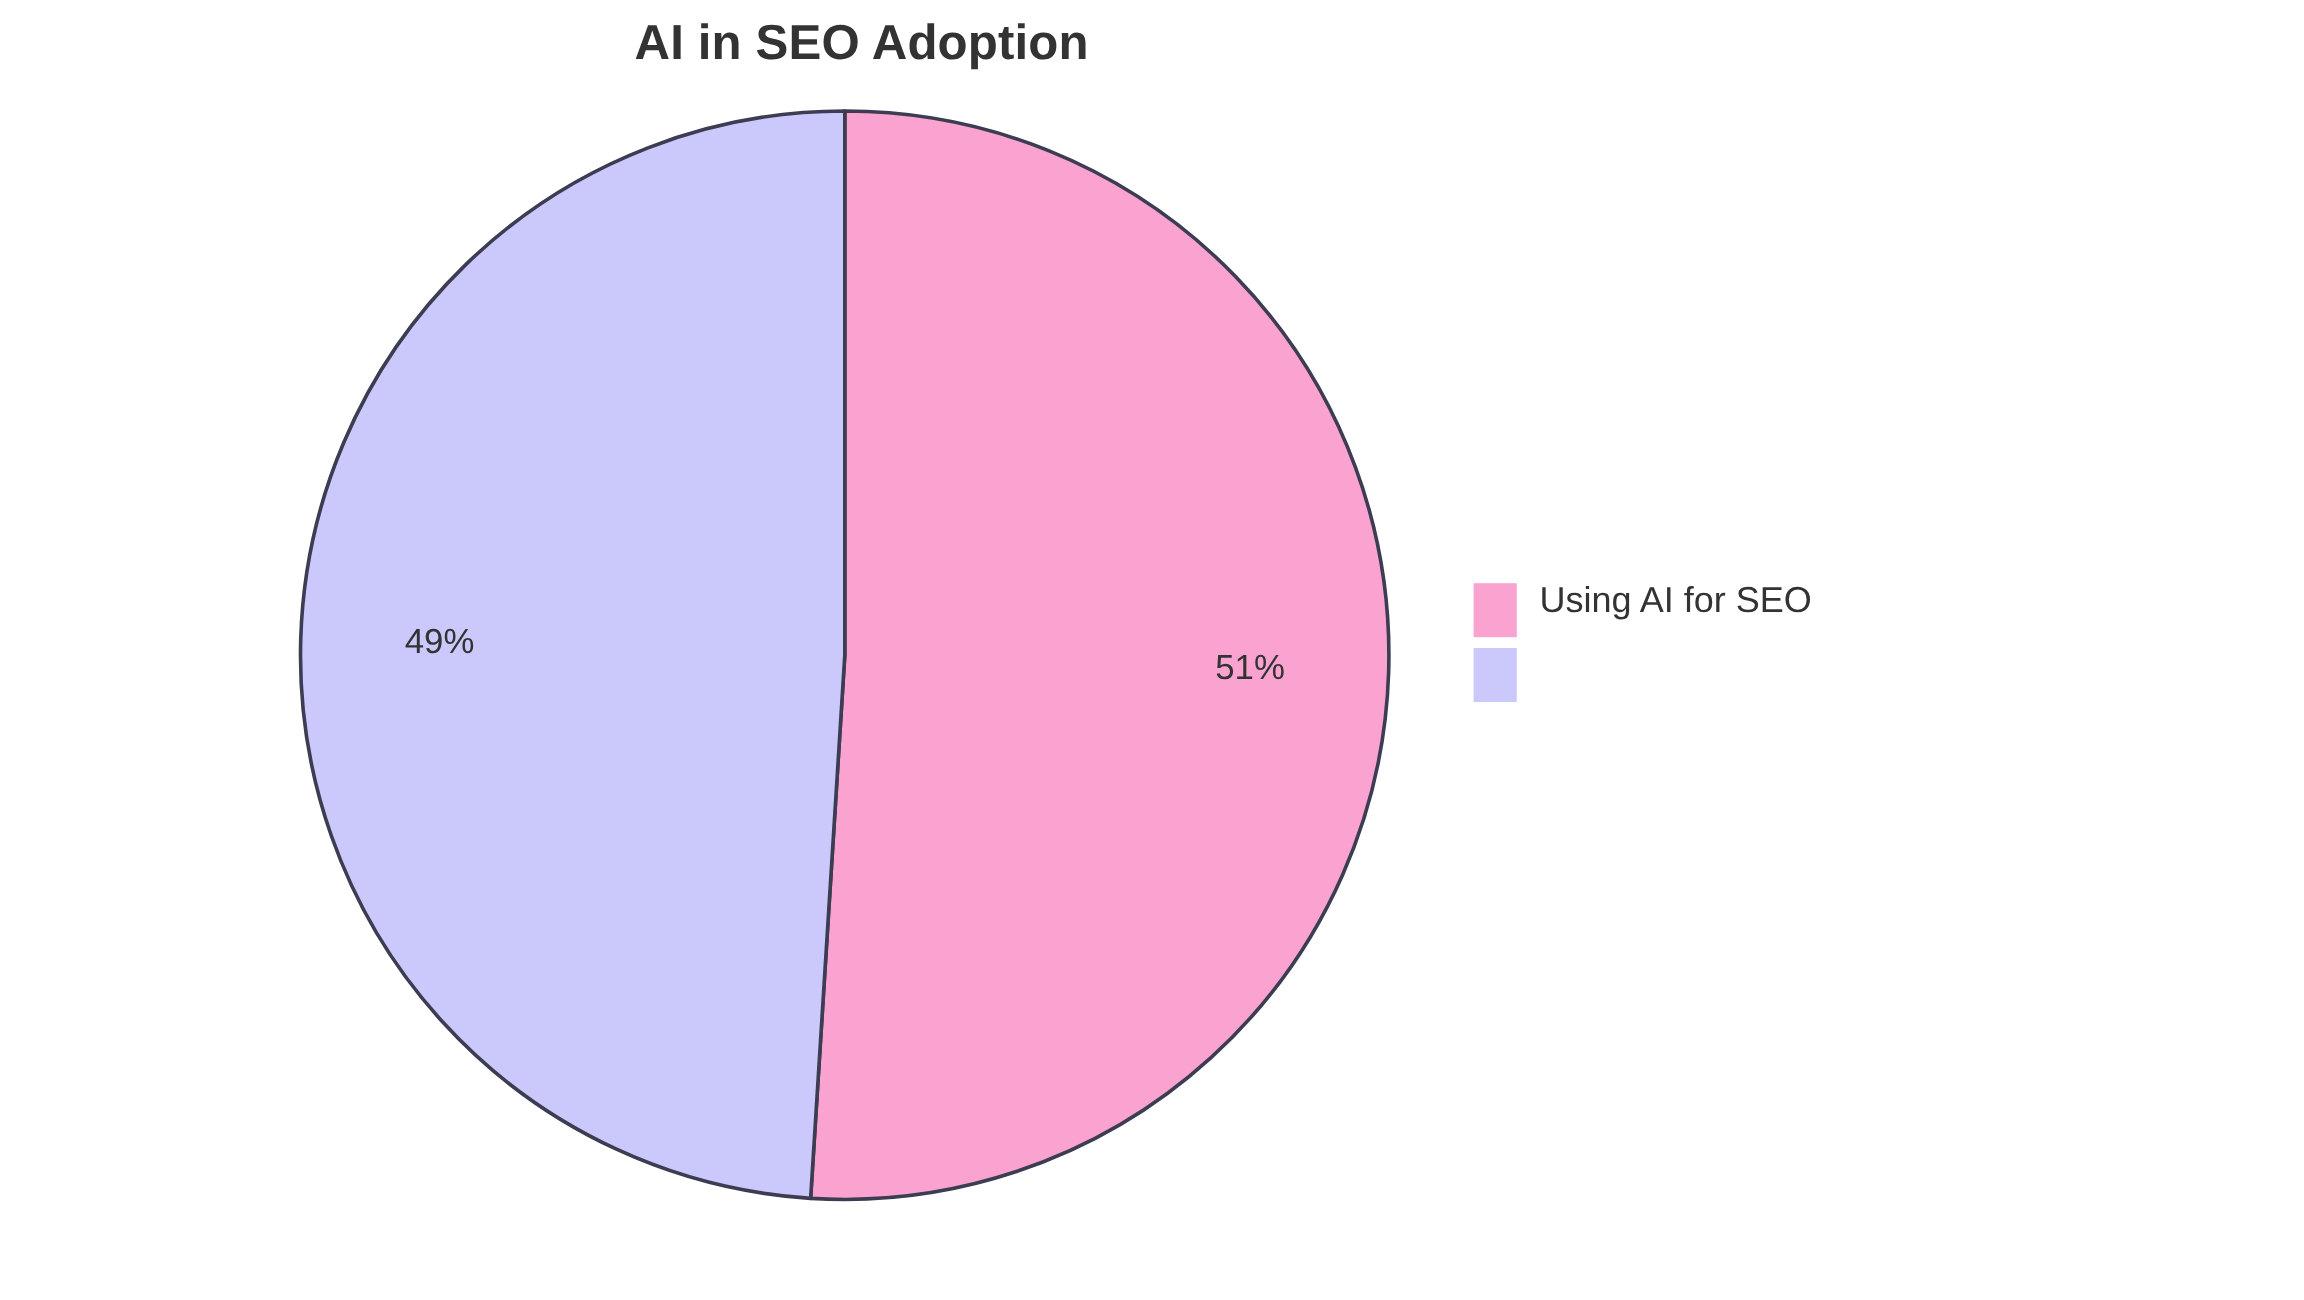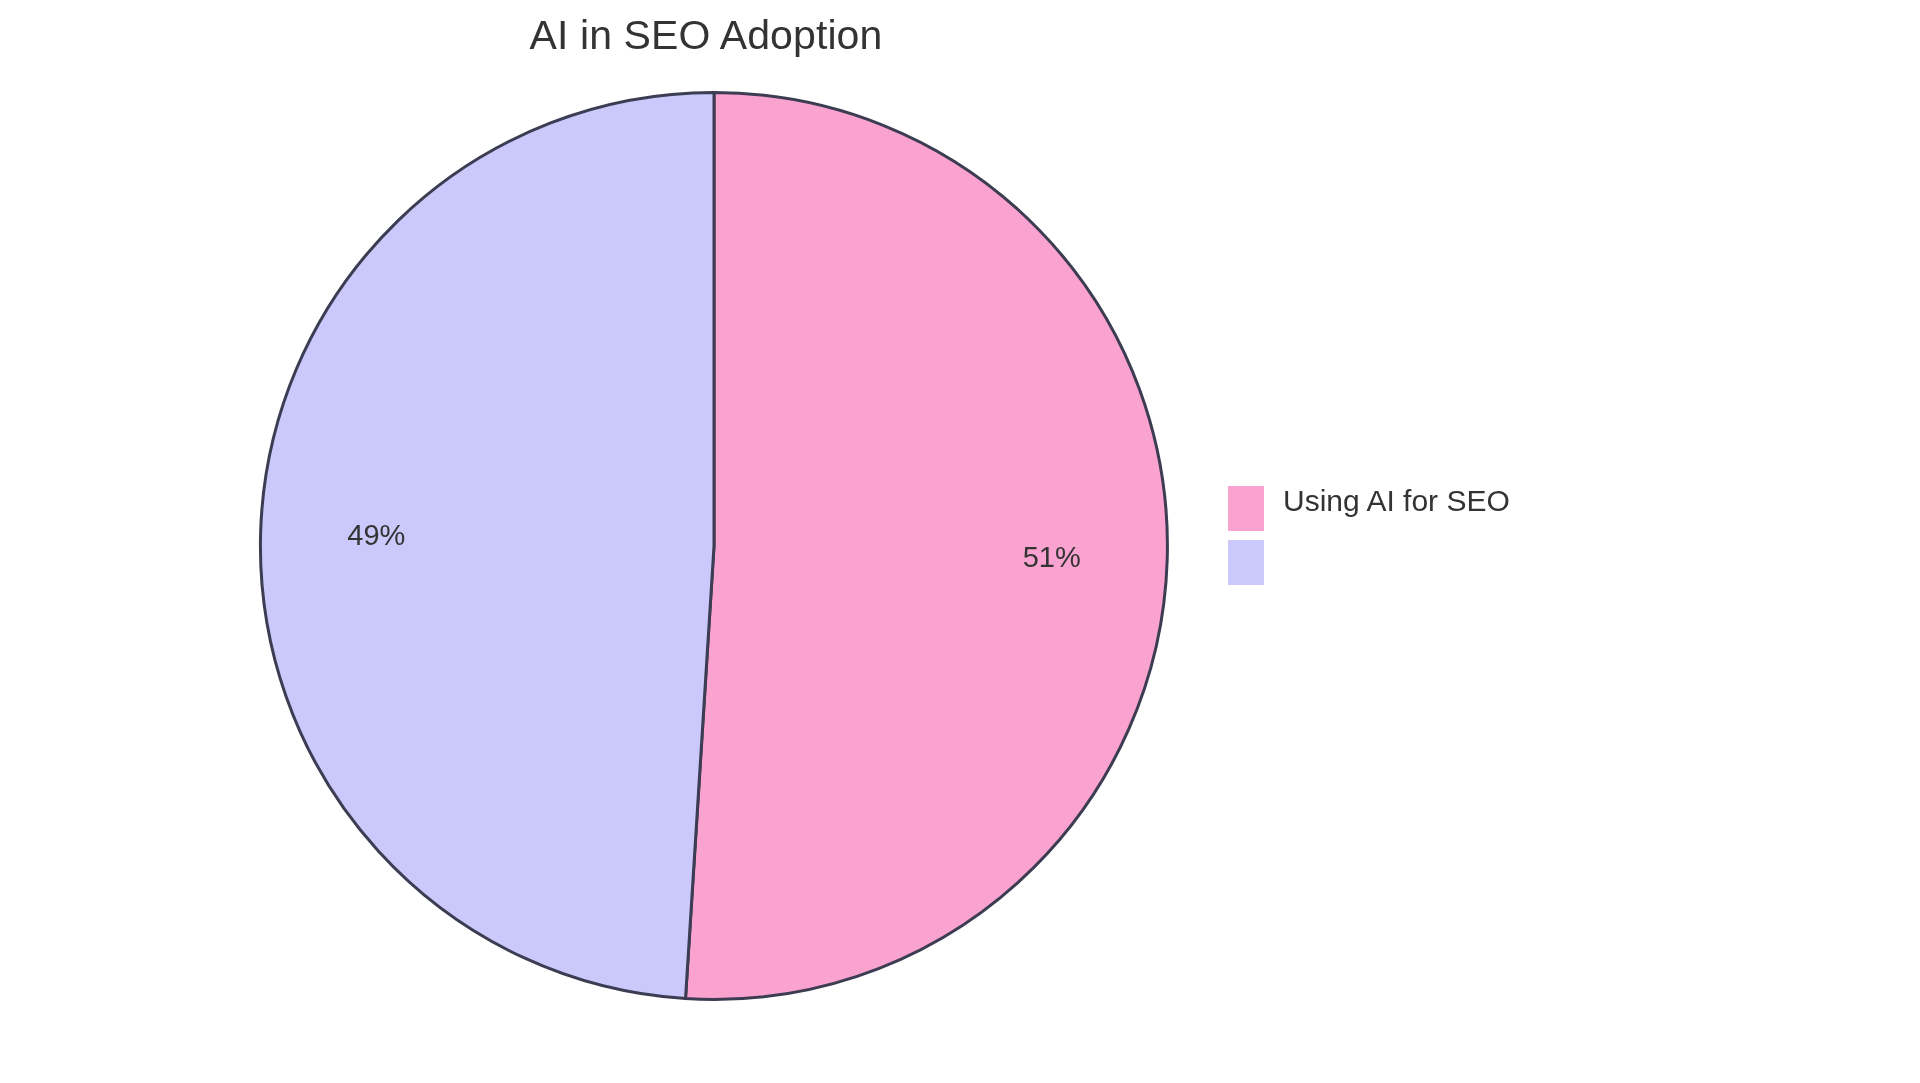--- a/index.html
+++ b/index.html
@@ -24,30 +24,31 @@
     height: 1083px;
   }
 
   #chart-title {
     position: absolute;
     left: 0;
     top: 12px;
     width: 1412px;
     text-align: center;
     font-size: 41px;
-    font-weight: 400;
+    font-weight: 700;
     color: #333333;
     letter-spacing: 0.1px;
     line-height: 1.15;
     white-space: nowrap;
+    padding-left: 12px;
   }
 
   #pie-area {
     position: absolute;
-    left: 259px;
+    left: 249px;
     top: 91px;
     width: 910px;
     height: 910px;
   }
   #pie-svg {
     display: block;
     width: 910px;
     height: 910px;
     overflow: visible;
   }

